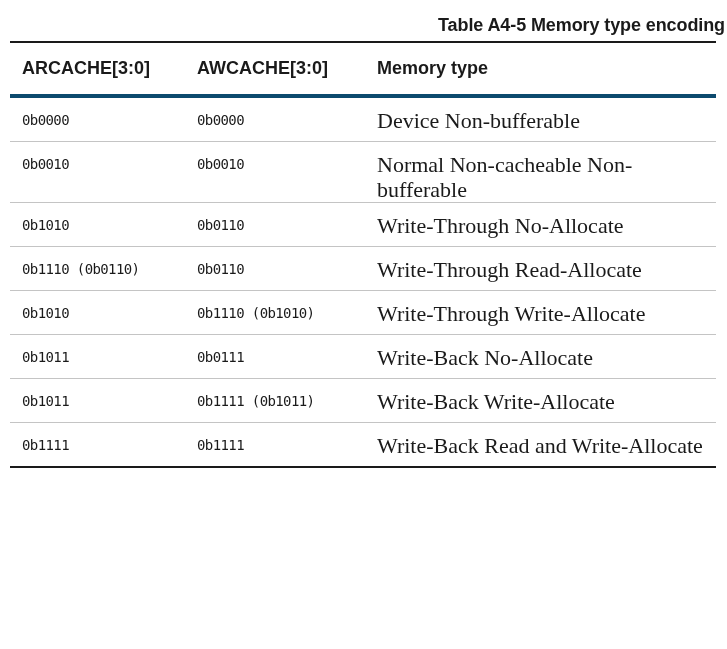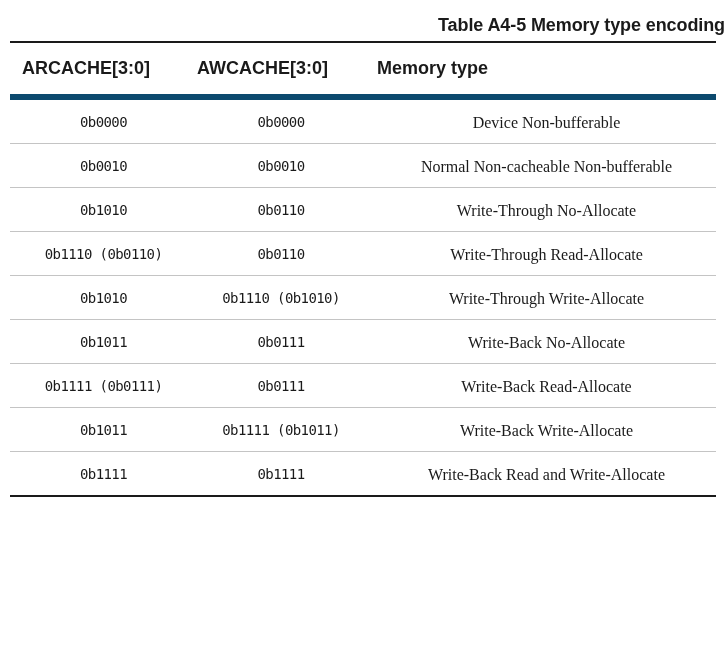--- a/index.html
+++ b/index.html
@@ -13,31 +13,30 @@
     position: absolute; left: 10px; top: 41px; width: 706px;
     border-collapse: collapse; table-layout: fixed;
     border-top: 2px solid #1a1a1a; border-bottom: 2px solid #1a1a1a;
   }
   col.c1 { width: 175px; }
   col.c2 { width: 180px; }
   col.c3 { width: 351px; }
   th {
     font-family: "Liberation Sans", sans-serif; font-weight: bold; font-size: 18px;
     text-align: left; height: 51px; padding: 0 0 0 12px; vertical-align: middle;
-    border-bottom: 6px solid #0c4a6e; color: #1a1a1a;
+    border-bottom: 4px solid #0c4a6e; color: #1a1a1a;
   }
   td {
     height: 43px; padding: 0 0 0 12px; vertical-align: top;
     border-bottom: 1px solid #c4c4c4;
-    text-align: center;
   }
   tr:last-child td { border-bottom: none; }
   td .cell { padding-top: 11px; line-height: 22px; }
   td.mono { font-family: "DejaVu Sans Mono", monospace; font-size: 14px; letter-spacing: -0.6px; color: #1a1a1a; }
-  td.serif { font-family: "Liberation Serif", serif; font-size: 16px; color: #1a1a1a; }
+  td.serif { font-family: "Liberation Serif", serif; font-size: 22px; color: #1a1a1a; }
   td.serif .cell { padding-top: 10px; line-height: 25px; }
   tr.tall td { height: 68px; }
 </style>
 </head>
 <body>
 
 <div class="caption">Table A4-5 Memory type encoding</div>
 
 <table>
   <colgroup>
@@ -114,31 +113,20 @@
         </td>
       <td class="mono">
           <div class="cell">0b0111</div>
         </td>
       <td class="serif">
           <div class="cell">Write-Back No-Allocate</div>
         </td>
     </tr>
     <tr>
       <td class="mono">
-          <div class="cell">0b1111 (0b0111)</div>
-        </td>
-      <td class="mono">
-          <div class="cell">0b0111</div>
-        </td>
-      <td class="serif">
-          <div class="cell">Write-Back Read-Allocate</div>
-        </td>
-    </tr>
-    <tr>
-      <td class="mono">
           <div class="cell">0b1011</div>
         </td>
       <td class="mono">
           <div class="cell">0b1111 (0b1011)</div>
         </td>
       <td class="serif">
           <div class="cell">Write-Back Write-Allocate</div>
         </td>
     </tr>
     <tr>

